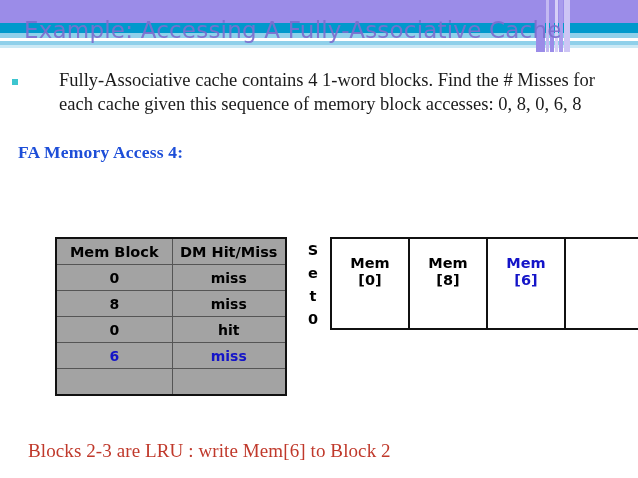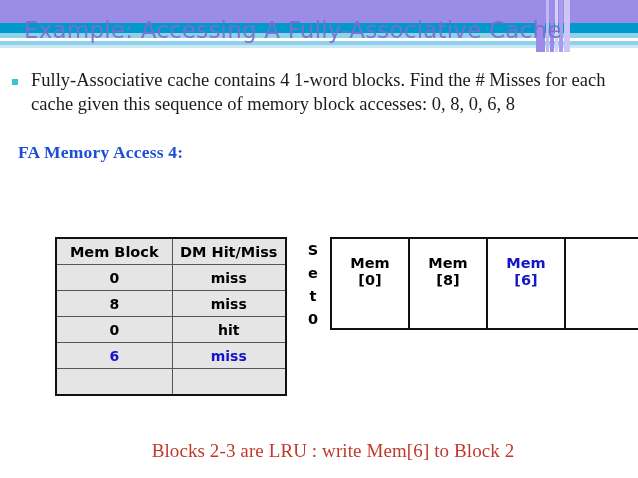--- a/index.html
+++ b/index.html
@@ -73,20 +73,21 @@
     margin-top: 11px;
     margin-right: 13px;
     flex: 0 0 auto;
   }
   #bullet-text {
     font-family: "Liberation Serif", serif;
     font-size: 18.5px;
     line-height: 24px;
     color: #1b1b1b;
     text-align: left;
+    margin-left: 28px;
   }
 
   
   #subheading {
     position: absolute;
     left: 18px;
     top: 142px;
     font-family: "Liberation Serif", serif;
     font-size: 17.5px;
     font-weight: 700;
@@ -96,21 +97,21 @@
 
   
   #left-table {
     position: absolute;
     left: 55px;
     top: 237px;
     width: 230px;
     border-collapse: collapse;
     border: 2px solid #111111;
     table-layout: fixed;
-    background: #e5e5e5;
+    background: #a3a3a3;
     padding-left: 18px;
   }
   #left-table td {
     border: 1px solid #555555;
     height: 25px;
     text-align: center;
     vertical-align: middle;
     font-family: "DejaVu Sans", sans-serif;
     font-size: 14px;
     font-weight: bold;
@@ -163,21 +164,20 @@
   }
   #right-table td.blue { color: #1414c8; }
   #right-table td div { display: block; }
 
   
   #bottom-note {
     position: absolute;
     left: 0;
     top: 440px;
     width: 638px;
-    text-align: center;
     font-family: "Liberation Serif", serif;
     font-size: 19px;
     color: #c0392b;
     letter-spacing: 0.1px;
   }
   #bottom-note-inner { padding-left: 28px; }
 </style>
 </head>
 <body>
 

